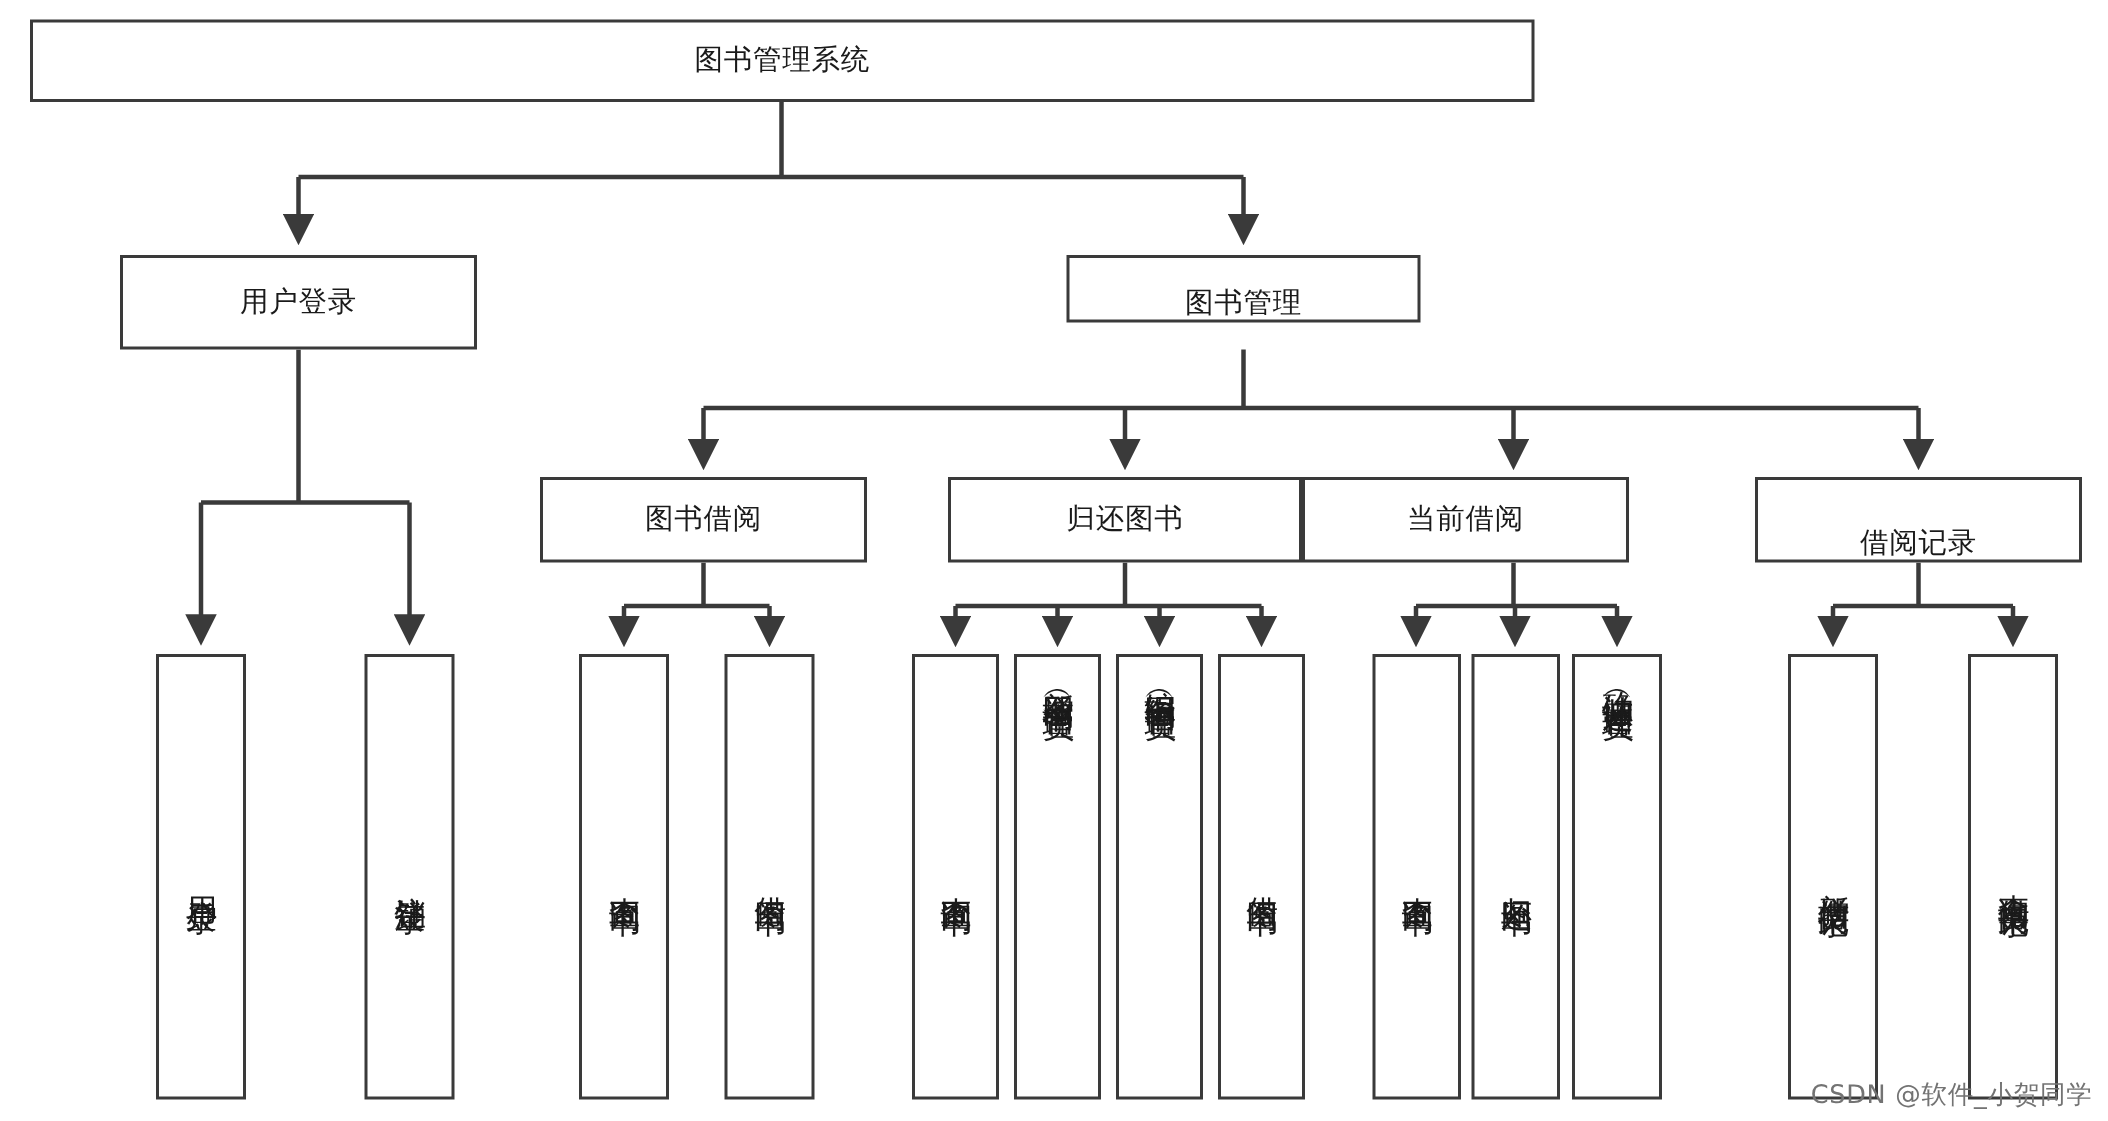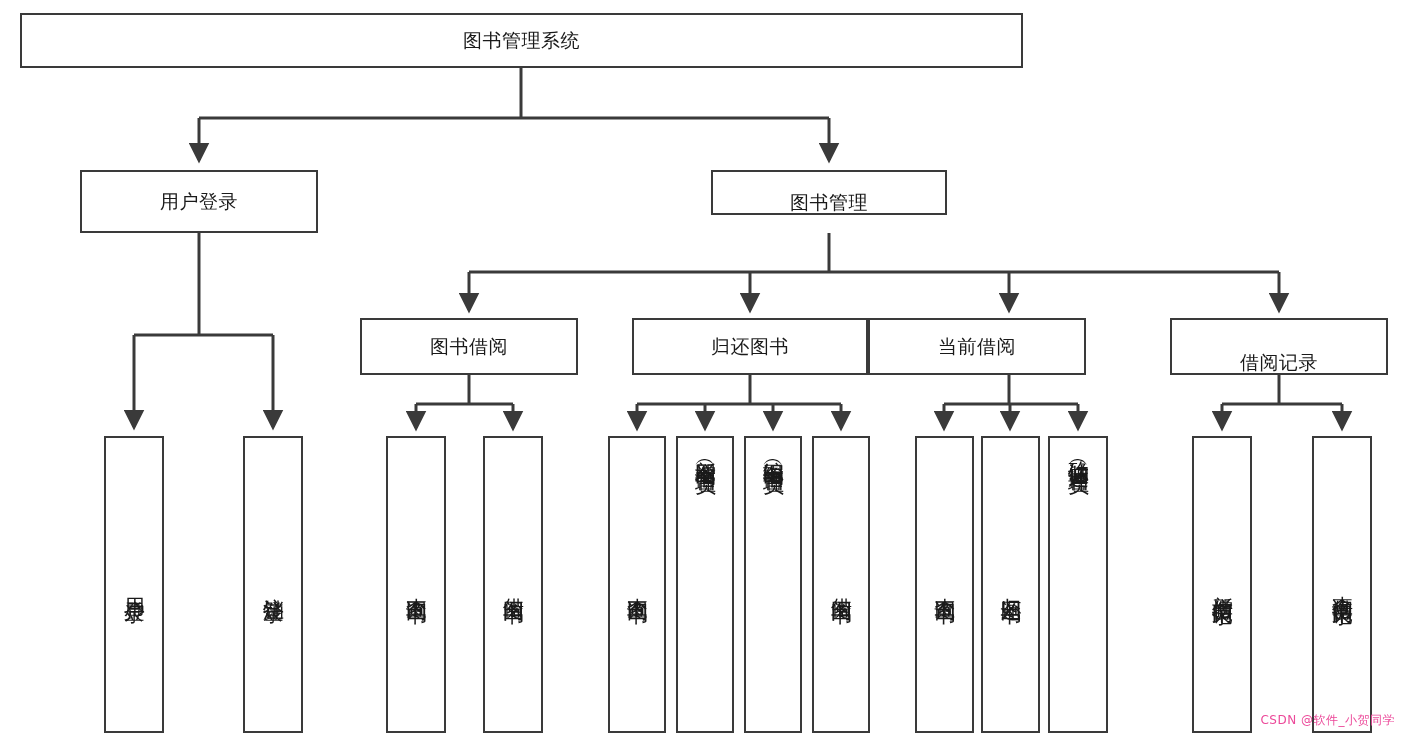--- a/index.html
+++ b/index.html
@@ -55,23 +55,23 @@
     letter-spacing: 2px;
     line-height: 1;
   }
   .node.vert.centered {
     align-items: center;
     padding-top: 0;
   }
   #watermark {
     position: absolute;
     right: 10px;
-    bottom: 18px;
-    font-size: 12px;
-    color: #ec4899;
+    bottom: 6px;
+    font-size: 17px;
+    color: #737373;
     letter-spacing: 0.5px;
     white-space: nowrap;
     pointer-events: none;
   }
 </style>
 </head>
 <body>
 
 <div id="canvas">
 

